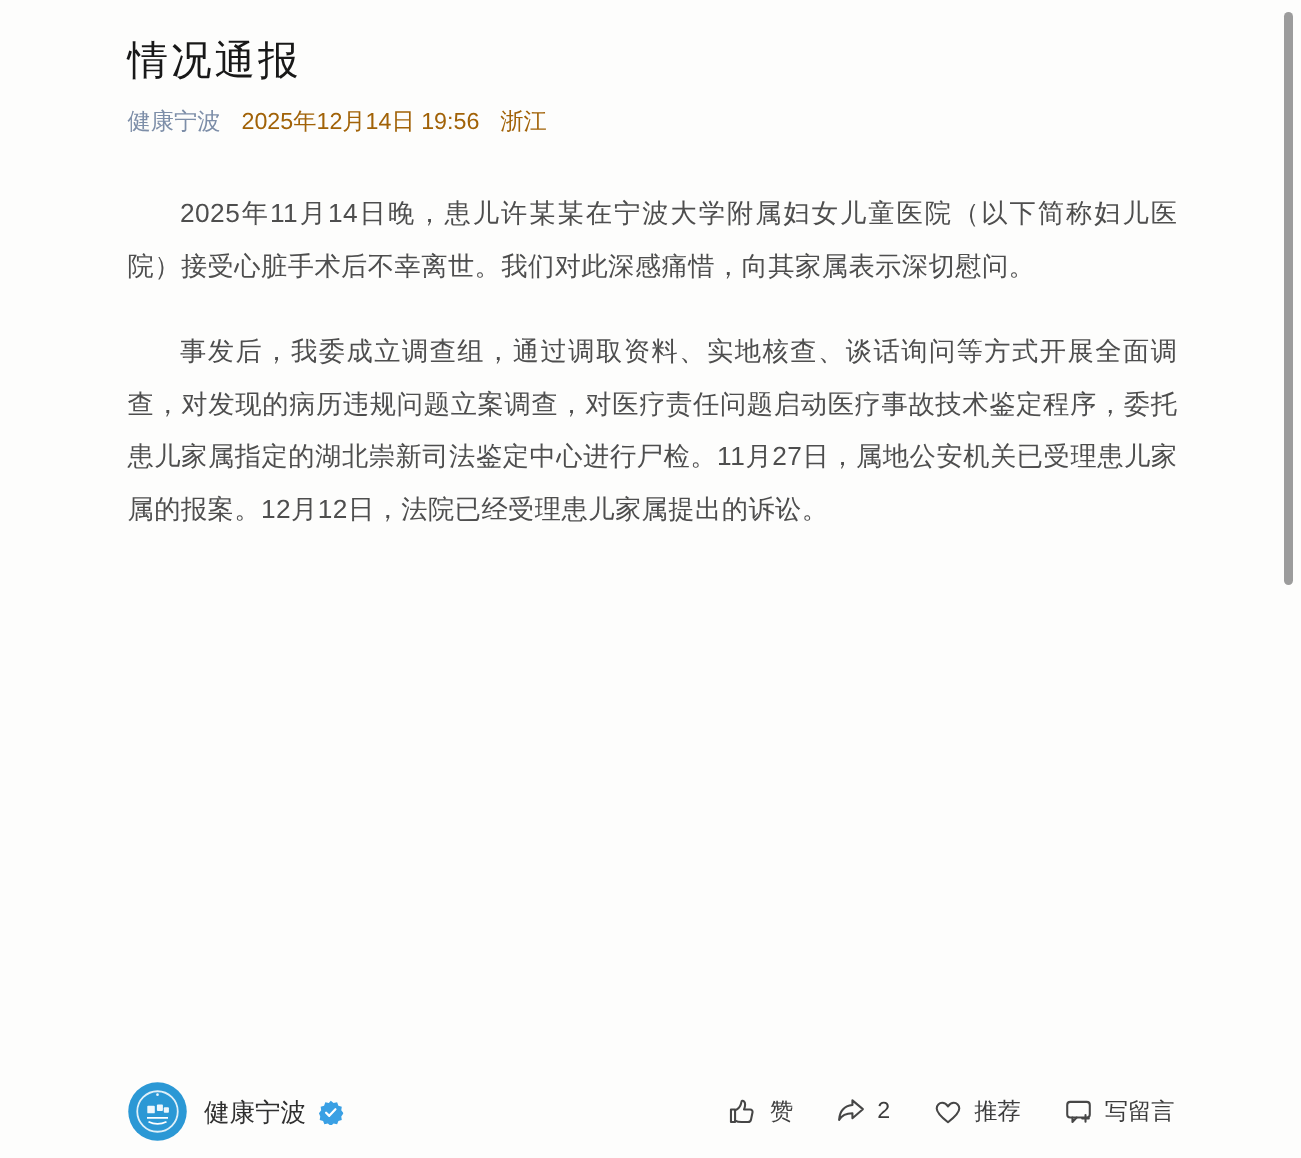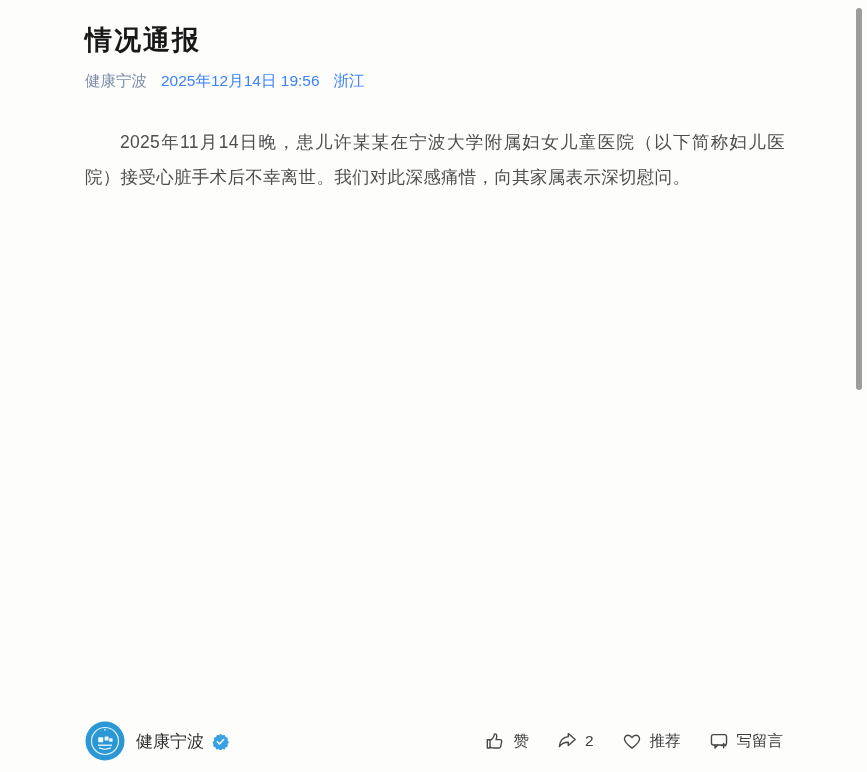--- a/index.html
+++ b/index.html
@@ -16,33 +16,33 @@
     background: #fdfdfc;
   }
   .content {
     position: absolute;
     left: 85px; top: 22px;
     width: 700px;
   }
   .title {
     margin: 0;
     font-size: 27px;
-    font-weight: bold;
+    font-weight: normal;
     color: #181818;
     letter-spacing: 2px;
   }
   .byline {
     margin-top: 13px;
     display: flex;
     align-items: center;
     gap: 14px;
     font-size: 15.5px;
   }
   .author { color: #7d8ea8; cursor: pointer; }
-  .meta { color: #3b82f6; }
+  .meta { color: #a16207; }
   .article { margin-top: 33px; }
   .article p {
     margin: 0 0 22px 0;
     font-size: 17.5px;
     line-height: 35px;
     color: #4e4e4e;
     letter-spacing: 0.3px;
     text-align: justify;
     text-indent: 2em;
   }
@@ -99,20 +99,21 @@
     <h1 class="title">情况通报</h1>
 
     <div class="byline">
       <span class="author">健康宁波</span>
       <span class="meta">2025年12月14日 19:56</span>
       <span class="meta">浙江</span>
     </div>
 
     <div class="article">
       <p>2025年11月14日晚，患儿许某某在宁波大学附属妇女儿童医院（以下简称妇儿医院）接受心脏手术后不幸离世。我们对此深感痛惜，向其家属表示深切慰问。</p>
+      <p>事发后，我委成立调查组，通过调取资料、实地核查、谈话询问等方式开展全面调查，对发现的病历违规问题立案调查，对医疗责任问题启动医疗事故技术鉴定程序，委托患儿家属指定的湖北崇新司法鉴定中心进行尸检。11月27日，属地公安机关已受理患儿家属的报案。12月12日，法院已经受理患儿家属提出的诉讼。</p>
     </div>
   </div>
 
   <div class="footer">
 
     <div class="publisher">
       <span>
         <svg class="avatar" viewBox="0 0 40 40">
           <circle cx="20" cy="20" r="19.5" fill="#2b98d5"></circle>
           <circle cx="20" cy="20" r="13.5" fill="none" stroke="rgba(255,255,255,0.85)" stroke-width="1.2"></circle>

